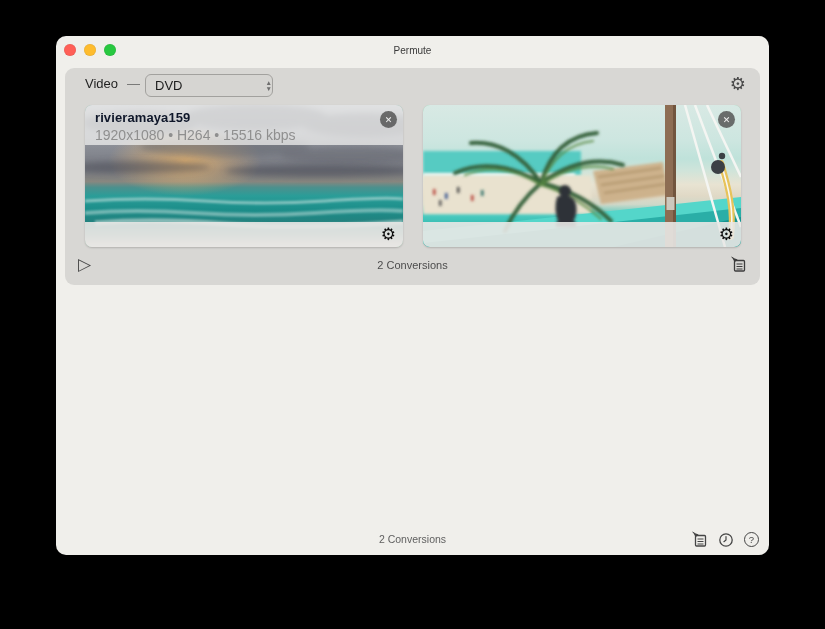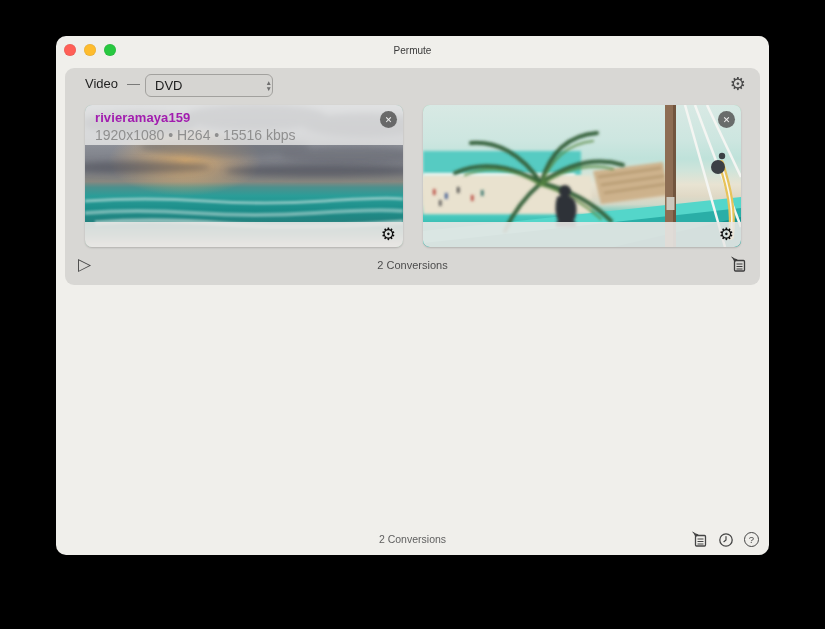--- a/index.html
+++ b/index.html
@@ -59,21 +59,21 @@
   .thumb-beach{
     background:
       linear-gradient(180deg,
         #d8e9e4 0%, #cde6e0 25%, #bfe2da 38%, #cfe4da 46%, #e8e3d2 56%,
         #e0d9c6 64%, #cfd8c9 70%, #49c9be 78%, #2bb5ac 88%, #1d9c97 100%);
   }
   .card-head{
     position:absolute;left:0;right:0;top:0;height:40px;
     background:rgba(243,243,241,.72);padding:5px 10px 0 10px;box-sizing:border-box;
   }
-  .card-title{font-size:13px;font-weight:bold;color:#a21caf;letter-spacing:.1px;}
+  .card-title{font-size:13px;font-weight:bold;color:#0f172a;letter-spacing:.1px;}
   .card-meta{font-size:14px;color:#8f8f8f;margin-top:2px;}
   .card-close{
     position:absolute;top:6px;right:6px;width:17px;height:17px;border-radius:50%;
     background:rgba(86,86,86,.85);display:flex;align-items:center;justify-content:center;
     color:#f2f2f2;font-size:9px;cursor:default;
   }
   .card-foot{
     position:absolute;left:0;right:0;bottom:0;height:25px;
     background:rgba(233,232,229,.9);display:flex;align-items:center;justify-content:flex-end;
     padding:0 7px;box-sizing:border-box;

